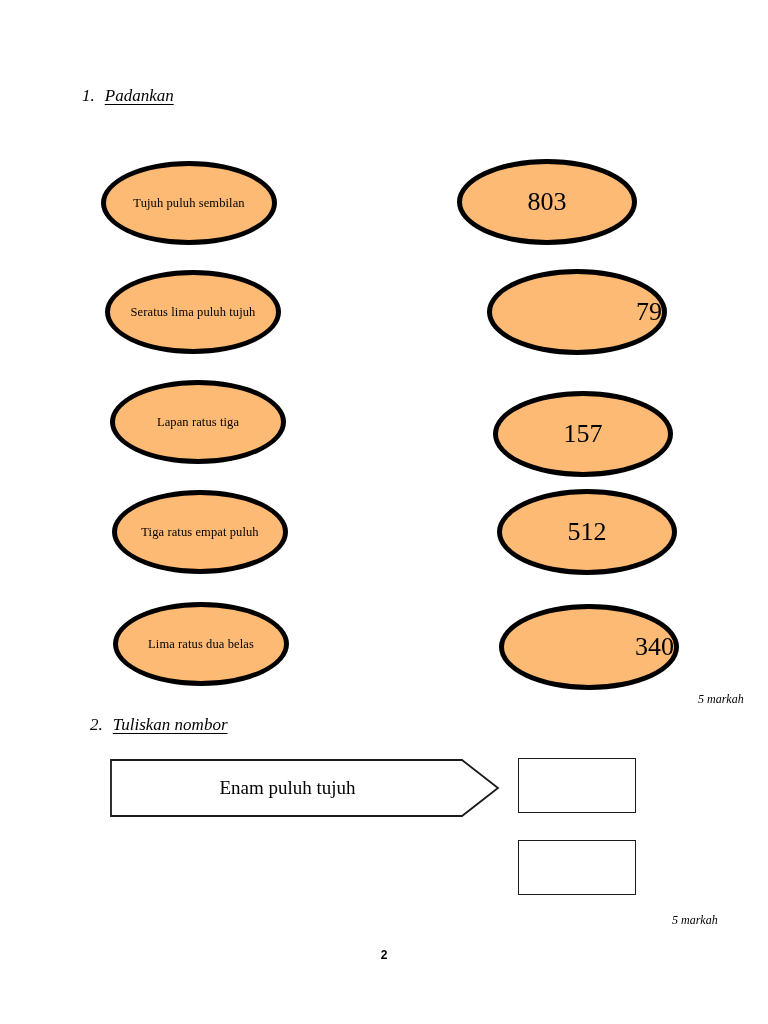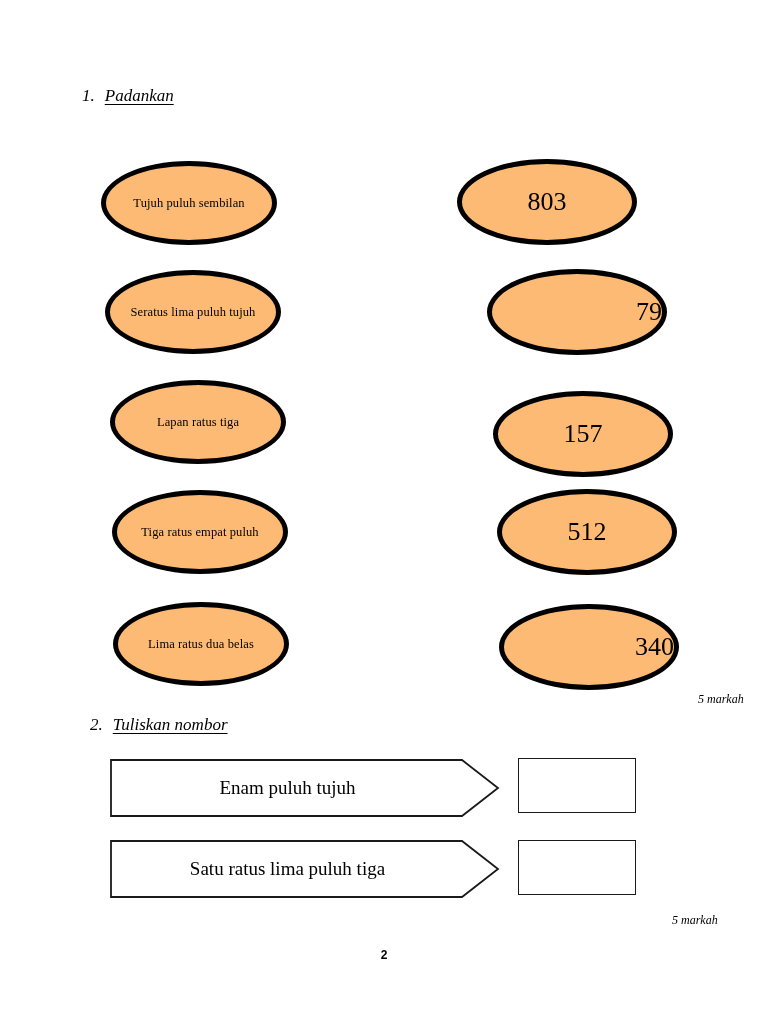--- a/index.html
+++ b/index.html
@@ -188,28 +188,20 @@
       <svg width="390" height="58" viewBox="0 0 390 58" xmlns="http://www.w3.org/2000/svg">
         <polygon points="1,1 352,1 388,29 352,57 1,57" fill="#ffffff" stroke="#1a1a1a" stroke-width="1.8"></polygon>
       </svg>
       <div class="arrow-label">Enam puluh tujuh</div>
     </div>
   </div>
   <div class="answer-box" id="answer-box-1">
     <span></span>
   </div>
 
-  <div class="arrow-row" id="arrow-row-2">
-    <div class="arrow-box">
-      <svg width="390" height="58" viewBox="0 0 390 58" xmlns="http://www.w3.org/2000/svg">
-        <polygon points="1,1 352,1 388,29 352,57 1,57" fill="#ffffff" stroke="#1a1a1a" stroke-width="1.8"></polygon>
-      </svg>
-      <div class="arrow-label">Satu ratus lima puluh tiga</div>
-    </div>
-  </div>
   <div class="answer-box" id="answer-box-2">
     <span></span>
   </div>
 
   <div class="marks" id="marks-2">5 markah</div>
 
   <div id="page-number">2</div>
 
 </div>
 

